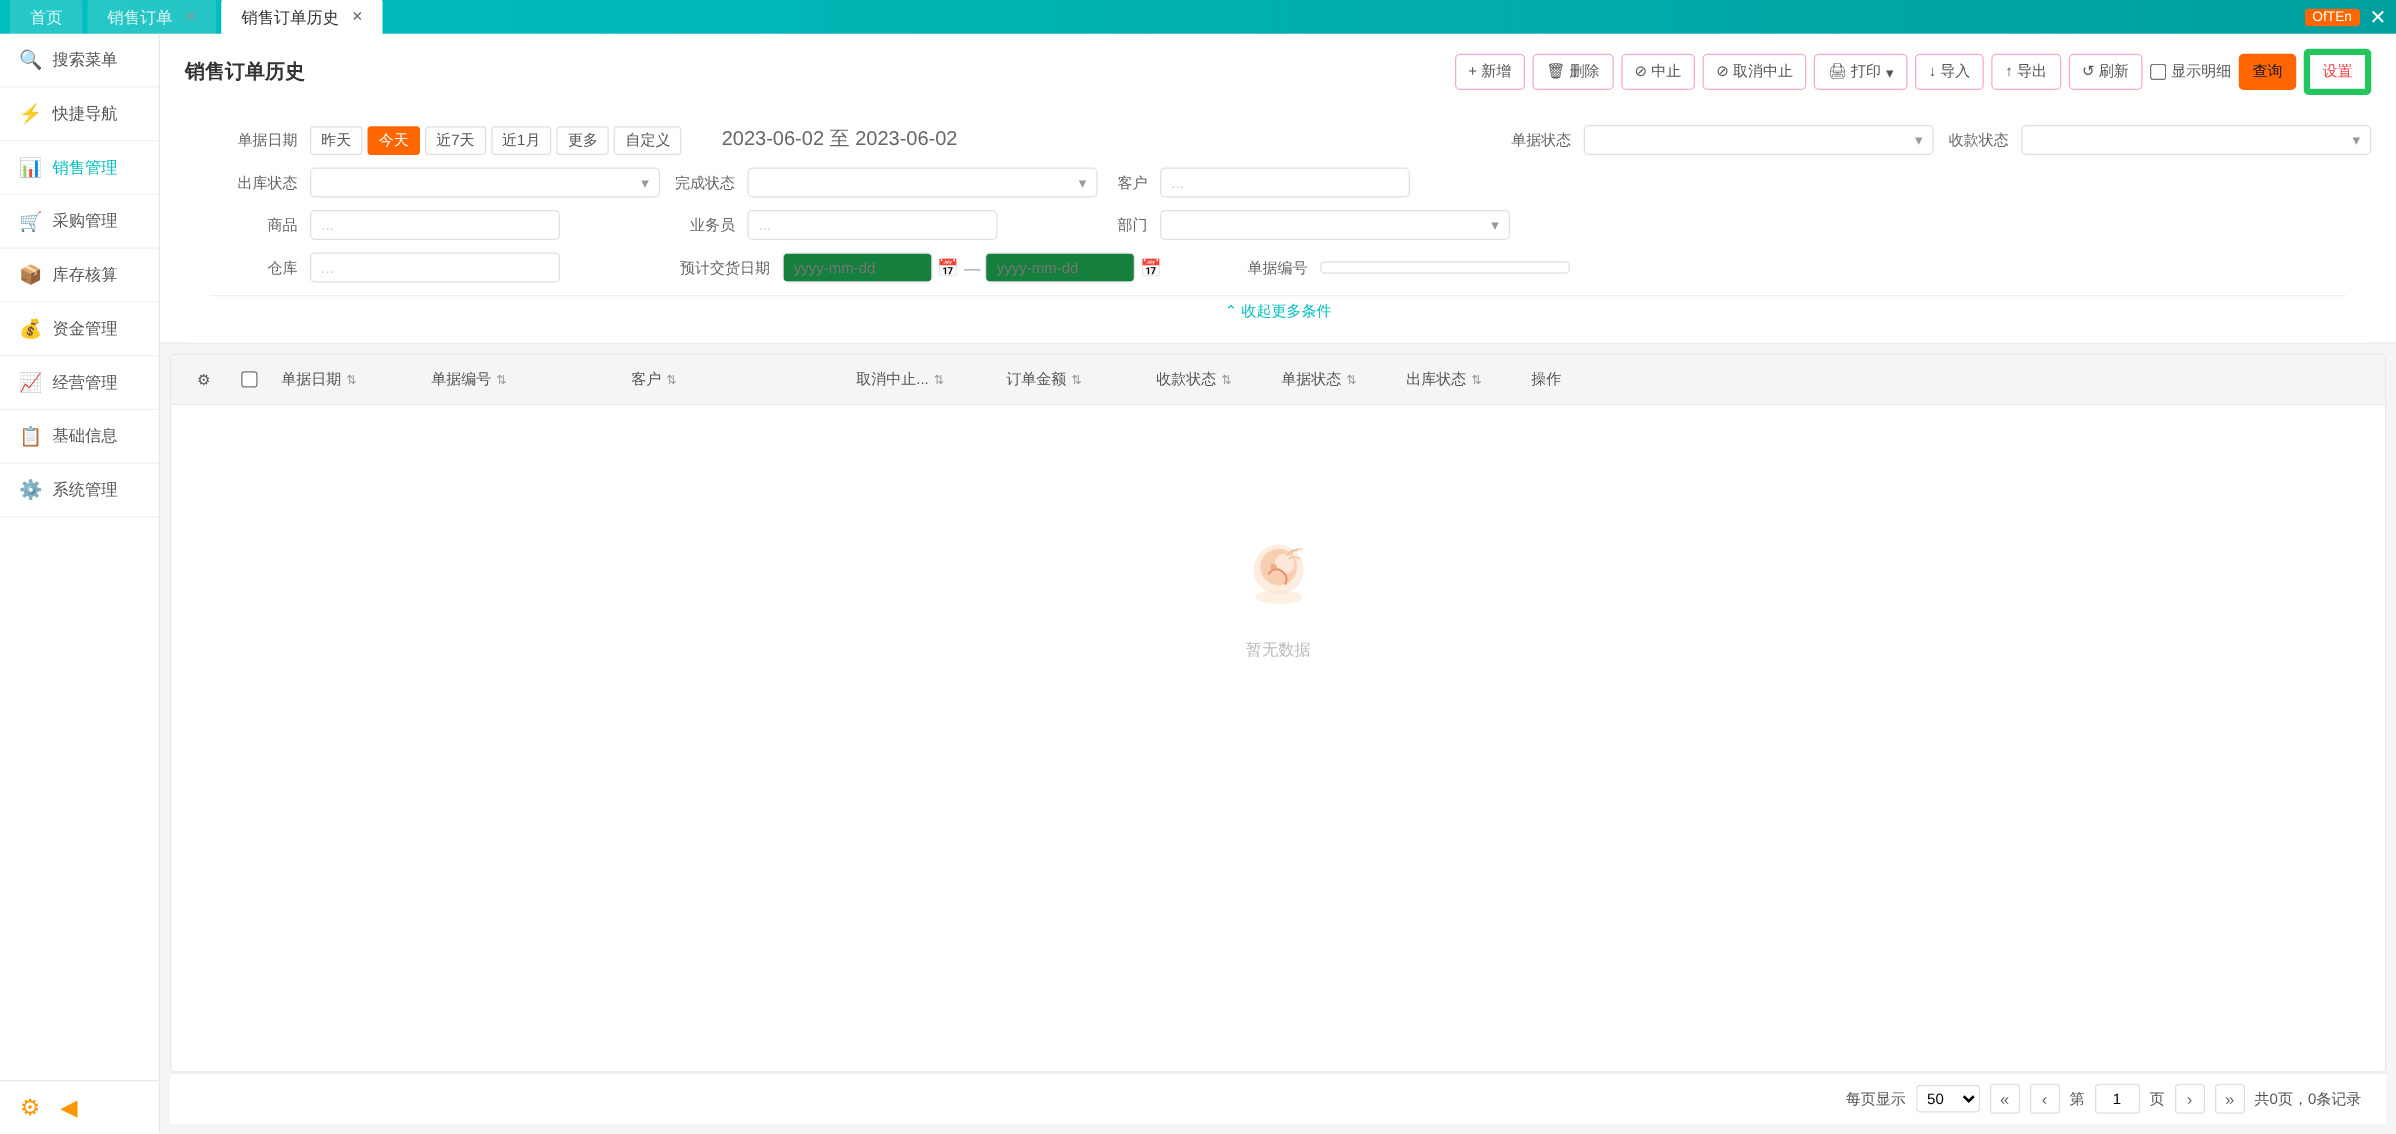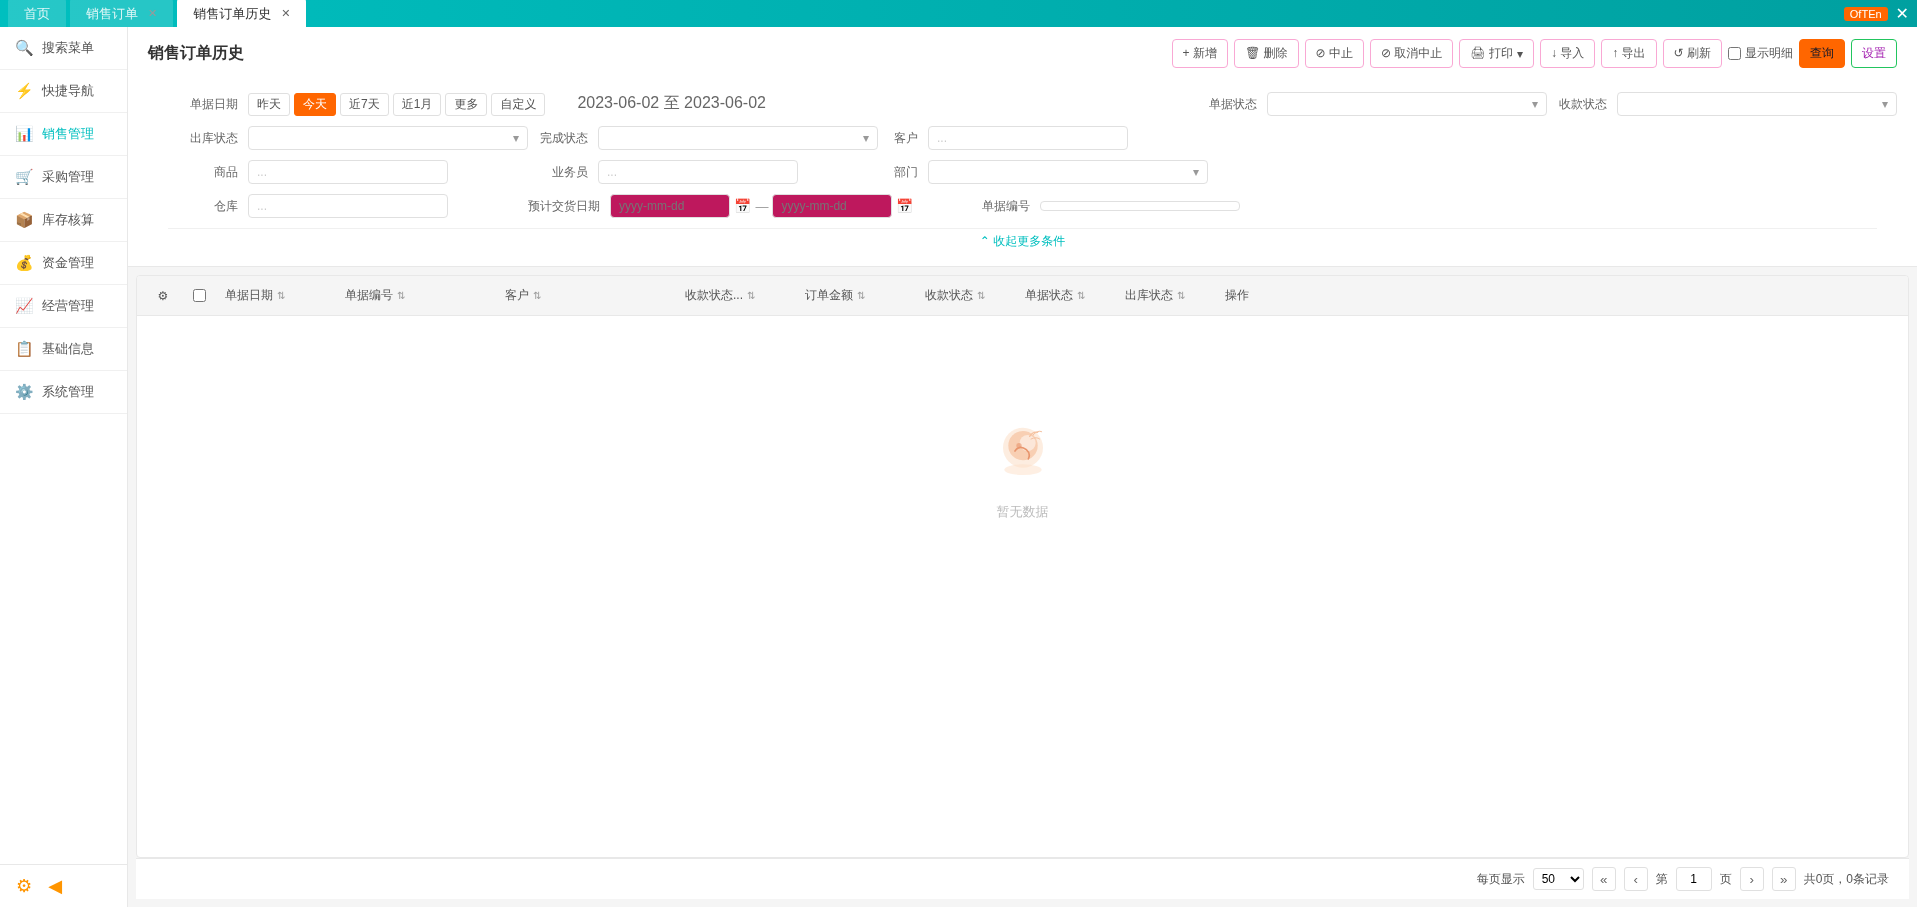--- a/index.html
+++ b/index.html
@@ -153,22 +153,22 @@
       color: #555;
       white-space: nowrap;
     }
     .toolbar-btn-primary {
       background: #ff6600;
       color: #fff;
       border-color: #ff6600;
     }
     .toolbar-btn-setting {
       background: #fff;
-      color: #a21caf;
-      border: 1px solid #22c55e;
+      color: #ef4444;
+      border: 5px solid #22c55e;
     }
     .checkbox-show {
       display: flex;
       align-items: center;
       gap: 4px;
       font-size: 12px;
       color: #555;
     }
 
     
@@ -247,21 +247,21 @@
       display: flex;
       align-items: center;
       gap: 4px;
     }
     .filter-date-input {
       border: 1px solid #e0e0e0;
       border-radius: 4px;
       padding: 4px 8px;
       font-size: 12px;
       color: #ccc;
-      background: #be185d;
+      background: #15803d;
       width: 120px;
     }
     .filter-date-sep { color: #999; }
     .calendar-icon { color: #ccc; font-size: 14px; cursor: pointer; }
 
     .collapse-row {
       text-align: center;
       padding: 4px 0;
       cursor: pointer;
       color: #00bfbf;
@@ -552,21 +552,21 @@
         </div>
 
         <div class="filter-row">
           <span class="filter-label">仓库</span>
           <div class="filter-control" style="max-width:260px;">
             <div class="filter-input-dots">
               <span>...</span>
             </div>
           </div>
 
-          <span class="filter-label" style="width:90px;margin-left:12px;">预计交货日期</span>
+          <span class="filter-label" style="width:90px;margin-left:28px;">预计交货日期</span>
           <div class="filter-control filter-date-range" style="max-width:340px;">
             <input type="text" class="filter-date-input" placeholder="yyyy-mm-dd" style="">
             <span class="calendar-icon">📅</span>
             <span class="filter-date-sep">—</span>
             <input type="text" class="filter-date-input" placeholder="yyyy-mm-dd" style="">
             <span class="calendar-icon">📅</span>
           </div>
 
           <span class="filter-label" style="width:70px;margin-left:20px;">单据编号</span>
           <div class="filter-control" style="max-width:260px;">
@@ -596,21 +596,21 @@
         </div>
         <div class="table-header-cell col-num">
           <span>单据编号</span>
           <span class="th-sort">⇅</span>
         </div>
         <div class="table-header-cell col-customer">
           <span>客户</span>
           <span class="th-sort">⇅</span>
         </div>
         <div class="table-header-cell col-delivery">
-          <span>收款状态...</span>
+          <span>取消中止...</span>
           <span class="th-sort">⇅</span>
         </div>
         <div class="table-header-cell col-amount">
           <span>订单金额</span>
           <span class="th-sort">⇅</span>
         </div>
         <div class="table-header-cell col-receipt">
           <span>收款状态</span>
           <span class="th-sort">⇅</span>
         </div>

